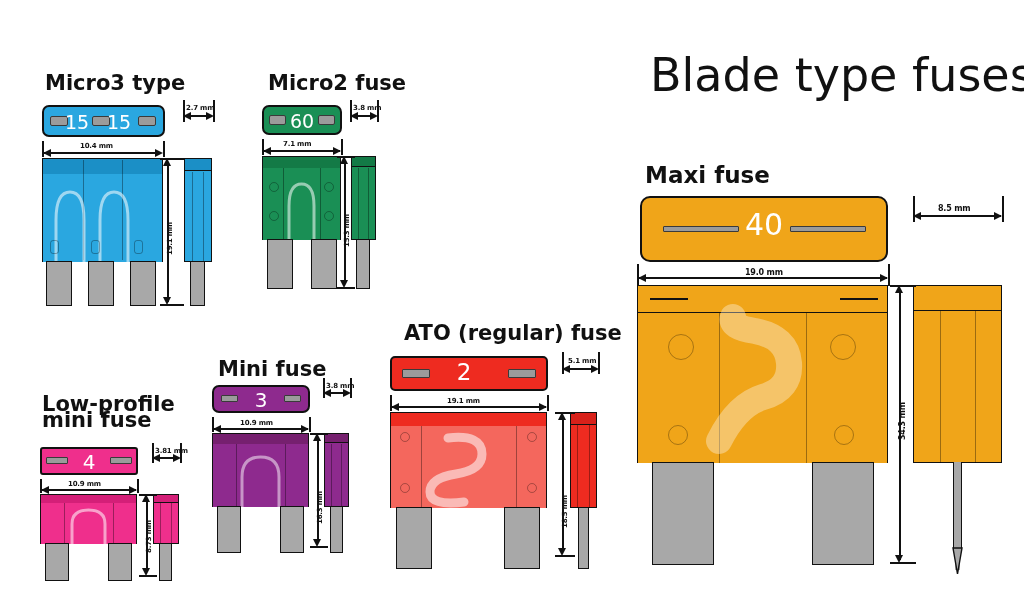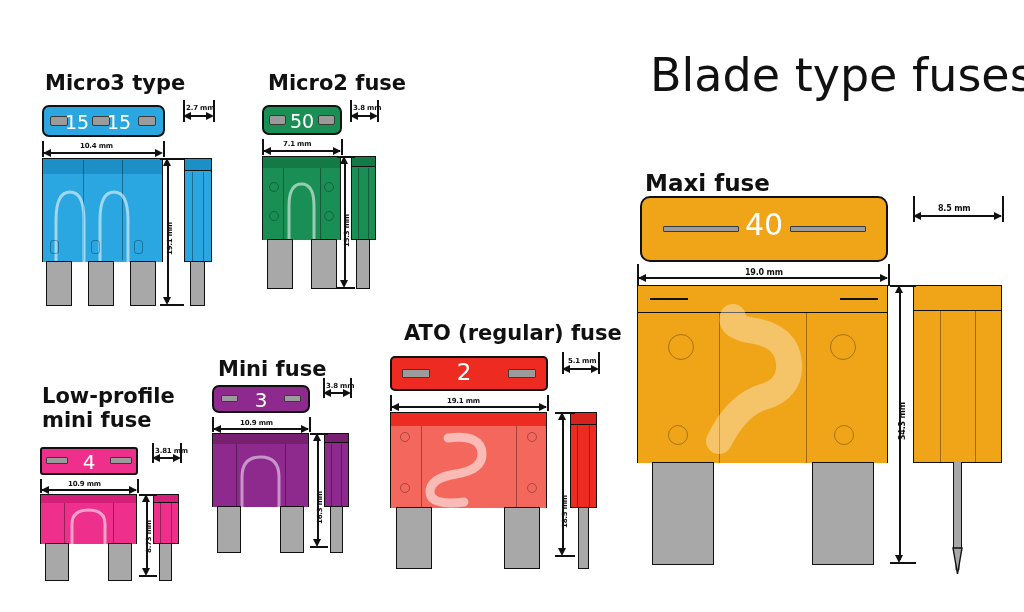--- a/index.html
+++ b/index.html
@@ -118,21 +118,21 @@
     <div class="dim v" style="left:166px;top:255px;transform:rotate(-90deg);">19.1 mm</div>
   </div>
 
   <div>
 
     <div class="fusename" style="left:268px;top:72px;">Micro2 fuse</div>
 
     <div class="topview" style="left:262px;top:105px;width:80px;height:30px;border-radius:7px;background:#1a8f55;"></div>
     <div class="slot" style="left:269px;top:115px;width:17px;height:10px;border-radius:2px;"></div>
     <div class="slot" style="left:318px;top:115px;width:17px;height:10px;border-radius:2px;"></div>
-    <div class="rating" style="left:287px;top:110px;width:30px;font-size:19px;">50</div>
+    <div class="rating" style="left:287px;top:110px;width:30px;font-size:19px;">60</div>
 
     <div class="tick" style="left:262px;top:139px;height:16px;"></div>
     <div class="tick" style="left:341px;top:139px;height:16px;"></div>
     <div class="hline" style="left:264px;top:150px;width:76px;"></div>
     <div class="arrL" style="left:263px;top:147px;"></div>
     <div class="arrR" style="left:333px;top:147px;"></div>
     <div class="dim" style="left:283px;top:140px;">7.1 mm</div>
 
     <div class="bodyflat" style="left:262px;top:156px;width:79px;height:84px;background:#1a8f55;border-bottom:none;"></div>
     <div style="position:absolute;left:262px;top:156px;width:79px;height:12px;background:#137a46;border-left:1.6px solid #111;border-right:1.6px solid #111;border-top:1.6px solid #111;box-sizing:border-box;"></div>
@@ -167,21 +167,21 @@
     <div class="vline" style="left:344px;top:160px;height:124px;"></div>
     <div class="arrU" style="left:340px;top:156px;"></div>
     <div class="arrD" style="left:340px;top:280px;"></div>
     <div class="tickh" style="left:337px;top:156px;width:18px;"></div>
     <div class="tickh" style="left:337px;top:287px;width:18px;"></div>
     <div class="dim v" style="left:343px;top:247px;transform:rotate(-90deg);">15.3 mm</div>
   </div>
 
   <div>
 
-    <div class="fusename" style="left:42px;top:385px;">Low-profile</div>
+    <div class="fusename" style="left:42px;top:393px;">Low-profile</div>
     <div class="fusename" style="left:42px;top:409px;">mini fuse</div>
 
     <div class="topview" style="left:40px;top:447px;width:98px;height:28px;border-radius:3px;background:#ef2f8c;"></div>
     <div class="slot" style="left:46px;top:457px;width:22px;height:7px;border-radius:1px;"></div>
     <div class="slot" style="left:110px;top:457px;width:22px;height:7px;border-radius:1px;"></div>
     <div class="rating" style="left:69px;top:450px;width:40px;font-size:20px;">4</div>
 
     <div class="tick" style="left:40px;top:479px;height:14px;"></div>
     <div class="tick" style="left:137px;top:479px;height:14px;"></div>
     <div class="hline" style="left:42px;top:489px;width:94px;"></div>
@@ -322,21 +322,21 @@
     <div class="vline" style="left:562px;top:416px;height:136px;"></div>
     <div class="arrU" style="left:558px;top:412px;"></div>
     <div class="arrD" style="left:558px;top:548px;"></div>
     <div class="tickh" style="left:555px;top:412px;width:20px;"></div>
     <div class="tickh" style="left:555px;top:555px;width:20px;"></div>
     <div class="dim v" style="left:561px;top:528px;transform:rotate(-90deg);">18.5 mm</div>
   </div>
 
   <div>
 
-    <div class="fusename" style="left:645px;top:163px;font-size:23px;margin-top:8px;">Maxi fuse</div>
+    <div class="fusename" style="left:645px;top:163px;font-size:23px;">Maxi fuse</div>
 
     <div class="topview" style="left:640px;top:196px;width:248px;height:66px;border-radius:10px;background:#f0a519;"></div>
     <div class="slot" style="left:663px;top:226px;width:76px;height:6px;border-radius:1px;"></div>
     <div class="slot" style="left:790px;top:226px;width:76px;height:6px;border-radius:1px;"></div>
     <div class="rating" style="left:729px;top:207px;width:70px;font-size:30px;">40</div>
 
     <div class="tick" style="left:637px;top:264px;height:22px;"></div>
     <div class="tick" style="left:888px;top:264px;height:22px;"></div>
     <div class="hline" style="left:639px;top:277px;width:248px;"></div>
     <div class="arrL" style="left:638px;top:274px;"></div>

